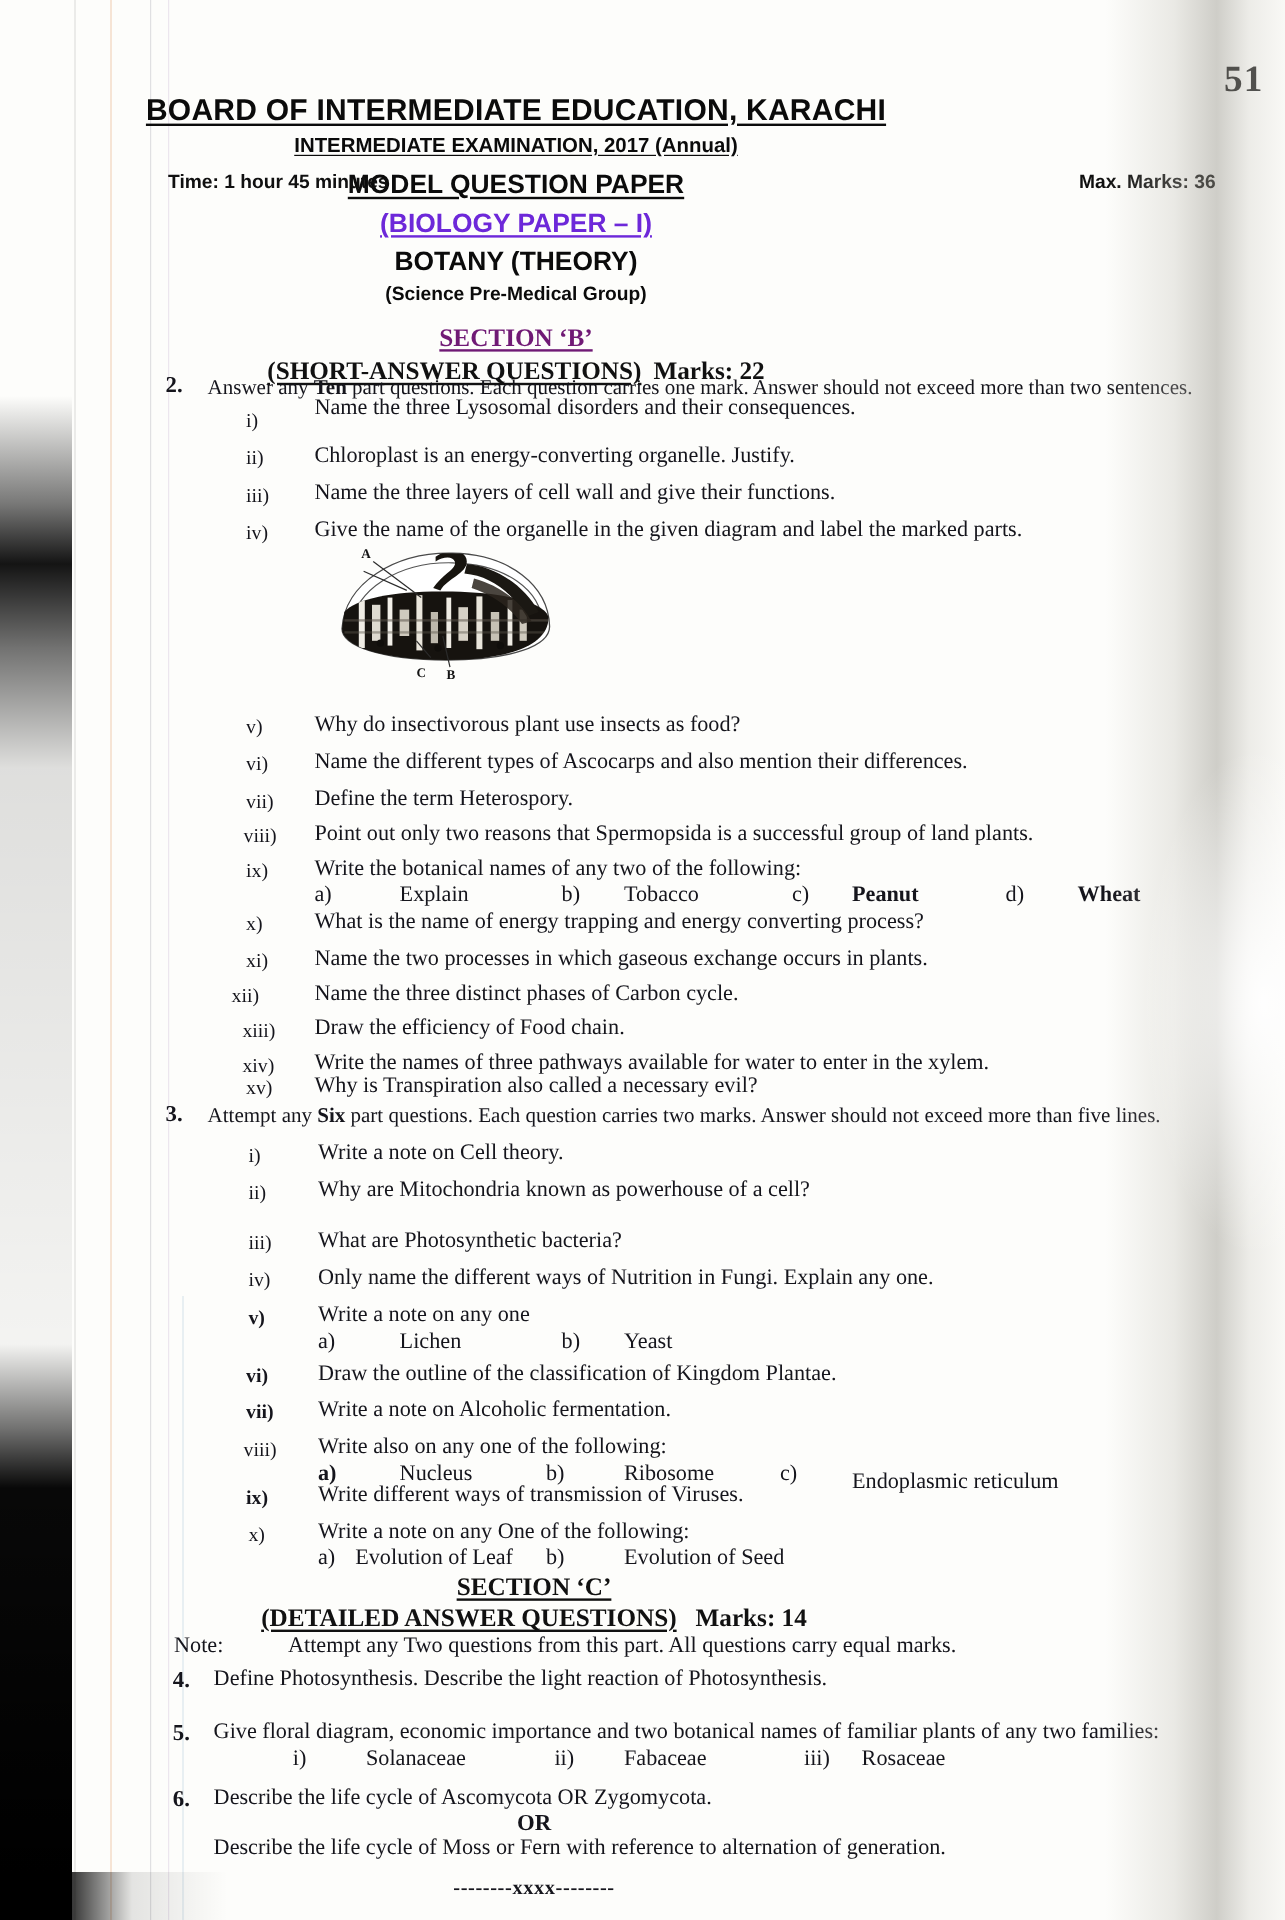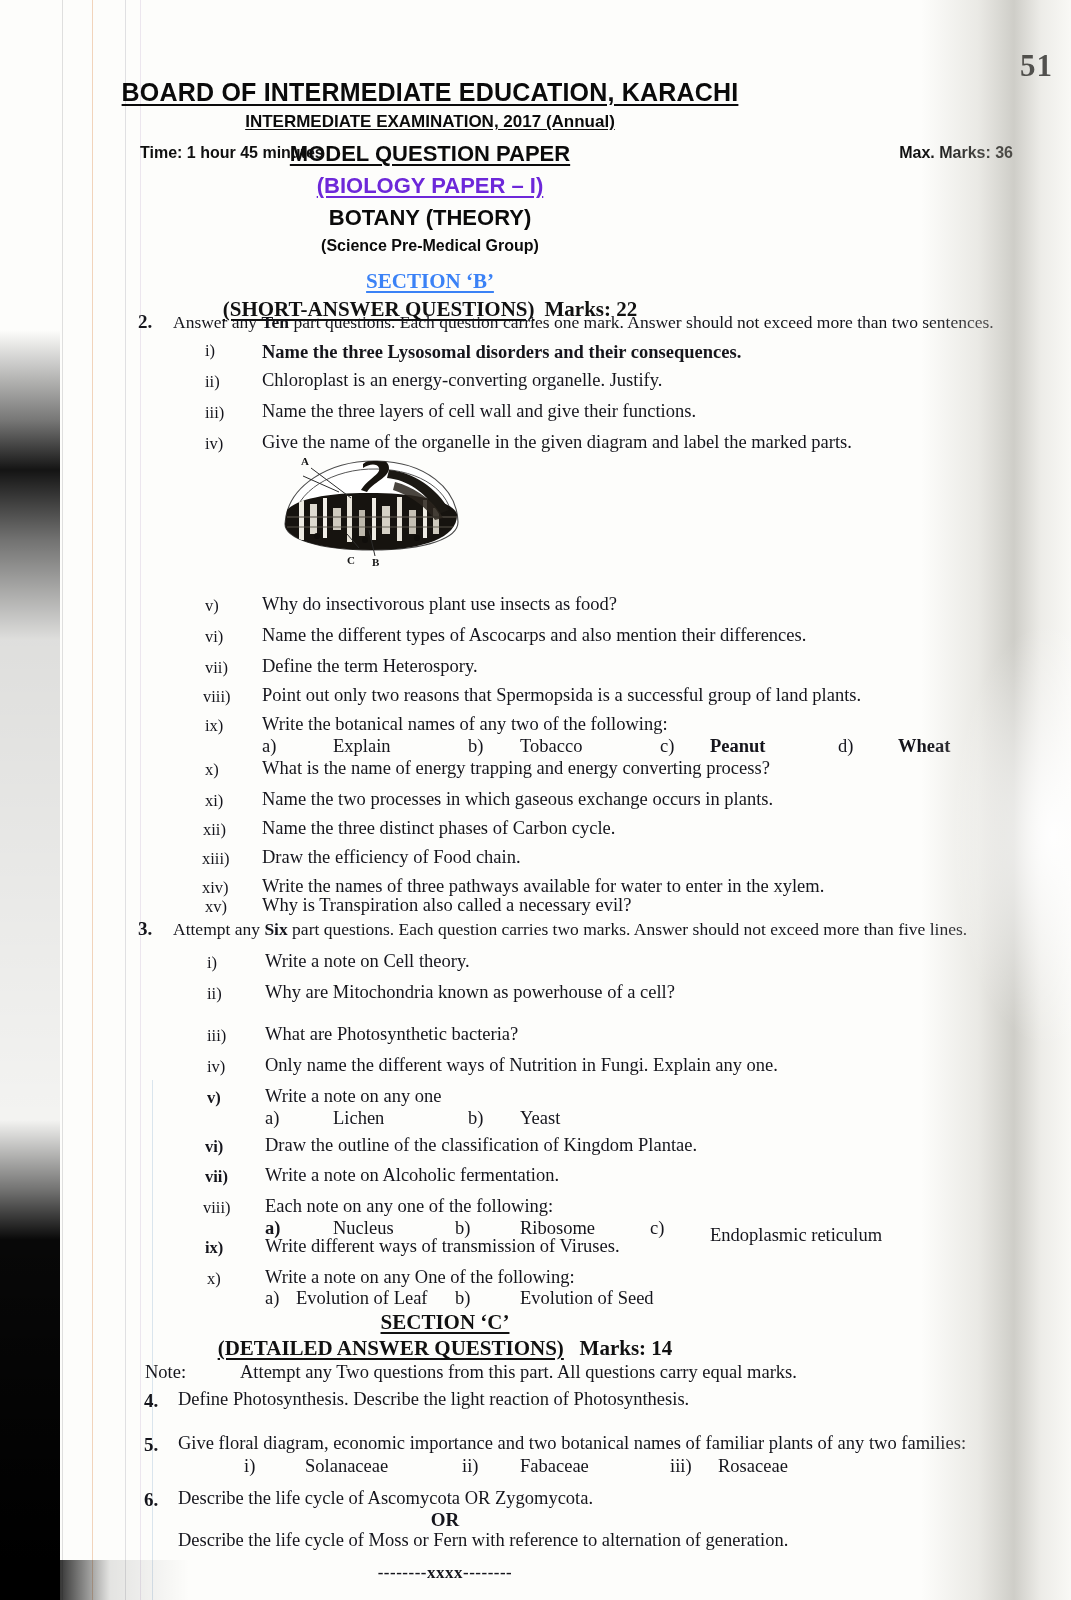--- a/index.html
+++ b/index.html
@@ -90,21 +90,21 @@
     font-family:"Liberation Sans", sans-serif;font-weight:bold;
     font-size:22px;margin-top:6px;color:#0b0b0b;
   }
   .h-group{
     font-family:"Liberation Sans", sans-serif;font-weight:bold;
     font-size:16px;margin-top:6px;color:#0b0b0b;
   }
   .h-secb{
     font-family:"Liberation Serif", serif;font-weight:bold;
     font-size:21px;margin-top:14px;text-decoration:underline;
-    text-underline-offset:3px;color:#3b82f6;
+    text-underline-offset:3px;color:#701a75;
   }
   .h-short{
     font-family:"Liberation Serif", serif;font-weight:bold;
     font-size:21px;margin-top:3px;color:#111;
   }
   .h-short .ul{text-decoration:underline;text-underline-offset:3px;}
   .h-short .marks{margin-left:10px;}
 
   .time-lbl{
     position:absolute;left:140px;top:144px;
@@ -165,21 +165,21 @@
   </div>
 </div>
 
 <div class="time-lbl">Time: 1 hour 45 minutes</div>
 <div class="maxmarks-lbl">Max. Marks: 36</div>
 
 <div class="qnum" style="left:138px;top:311px;">2.</div>
 <div class="txt" style="left:173px;top:312px;font-size:17.5px;"><span>Answer any </span><span class="b">Ten</span><span> part questions. Each question carries one mark. Answer should not exceed more than two sentences.</span></div>
 
 <div class="rn" style="left:205px;top:341px;">i)</div>
-<div class="txt" style="left:262px;top:342px;font-weight:bold;">Name the three Lysosomal disorders and their consequences.</div>
+<div class="txt" style="left:262px;top:330px;">Name the three Lysosomal disorders and their consequences.</div>
 
 <div class="rn" style="left:205px;top:372px;">ii)</div>
 <div class="txt" style="left:262px;top:370px;">Chloroplast is an energy-converting organelle. Justify.</div>
 
 <div class="rn" style="left:205px;top:403px;">iii)</div>
 <div class="txt" style="left:262px;top:401px;">Name the three layers of cell wall and give their functions.</div>
 
 <div class="rn" style="left:205px;top:434px;">iv)</div>
 <div class="txt" style="left:262px;top:432px;">Give the name of the organelle in the given diagram and label the marked parts.</div>
 
@@ -262,21 +262,21 @@
 <div class="opt b" style="left:710px;top:736px;">Peanut</div>
 <div class="opt" style="left:838px;top:736px;">d)</div>
 <div class="opt b" style="left:898px;top:736px;">Wheat</div>
 
 <div class="rn" style="left:205px;top:760px;">x)</div>
 <div class="txt" style="left:262px;top:758px;">What is the name of energy trapping and energy converting process?</div>
 
 <div class="rn" style="left:205px;top:791px;">xi)</div>
 <div class="txt" style="left:262px;top:789px;">Name the two processes in which gaseous exchange occurs in plants.</div>
 
-<div class="rn" style="left:203px;top:820px;">xii)</div>
+<div class="rn" style="left:193px;top:820px;">xii)</div>
 <div class="txt" style="left:262px;top:818px;">Name the three distinct phases of Carbon cycle.</div>
 
 <div class="rn" style="left:202px;top:849px;">xiii)</div>
 <div class="txt" style="left:262px;top:847px;">Draw the efficiency of Food chain.</div>
 
 <div class="rn" style="left:202px;top:878px;">xiv)</div>
 <div class="txt" style="left:262px;top:876px;">Write the names of three pathways available for water to enter in the xylem.</div>
 
 <div class="rn" style="left:205px;top:897px;">xv)</div>
 <div class="txt" style="left:262px;top:895px;">Why is Transpiration also called a necessary evil?</div>
@@ -303,21 +303,21 @@
 <div class="opt" style="left:468px;top:1108px;">b)</div>
 <div class="opt" style="left:520px;top:1108px;">Yeast</div>
 
 <div class="rn b" style="left:205px;top:1137px;">vi)</div>
 <div class="txt" style="left:265px;top:1135px;">Draw the outline of the classification of Kingdom Plantae.</div>
 
 <div class="rn b" style="left:205px;top:1167px;">vii)</div>
 <div class="txt" style="left:265px;top:1165px;text-align:right;">Write a note on Alcoholic fermentation.</div>
 
 <div class="rn" style="left:203px;top:1198px;">viii)</div>
-<div class="txt" style="left:265px;top:1196px;">Each note on any one of the following:</div>
+<div class="txt" style="left:265px;top:1196px;">Write also on any one of the following:</div>
 <div class="opt b" style="left:265px;top:1218px;">a)</div>
 <div class="opt" style="left:333px;top:1218px;">Nucleus</div>
 <div class="opt" style="left:455px;top:1218px;">b)</div>
 <div class="opt" style="left:520px;top:1218px;">Ribosome</div>
 <div class="opt" style="left:650px;top:1218px;">c)</div>
 <div class="opt" style="left:710px;top:1225px;">Endoplasmic reticulum</div>
 
 <div class="rn b" style="left:205px;top:1238px;">ix)</div>
 <div class="txt" style="left:265px;top:1236px;">Write different ways of transmission of Viruses.</div>
 

